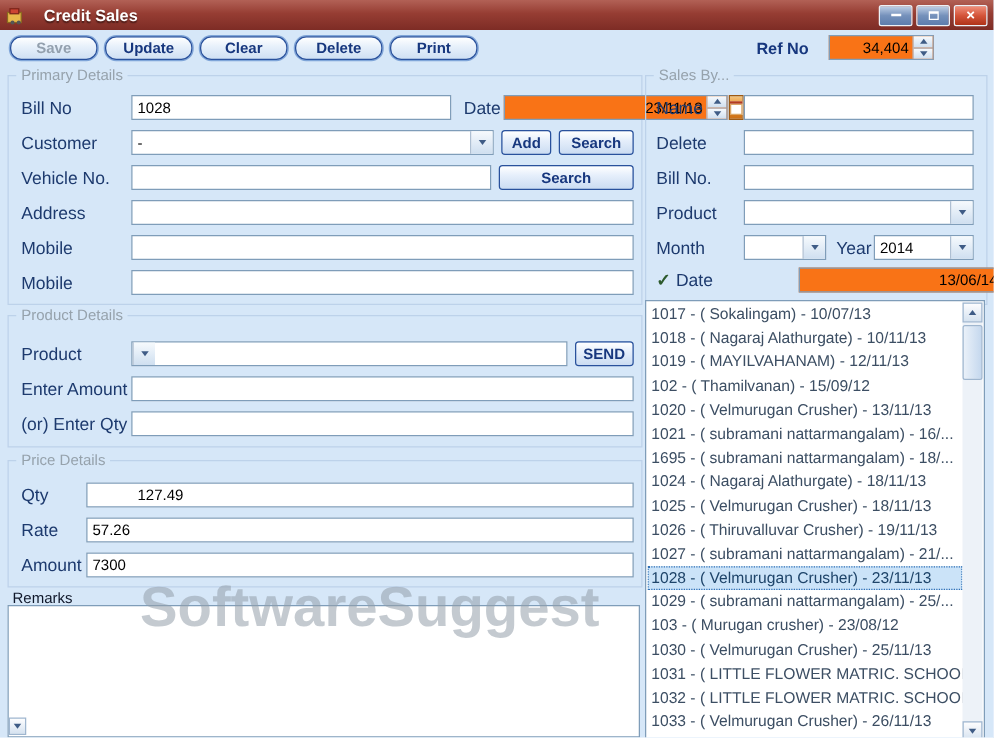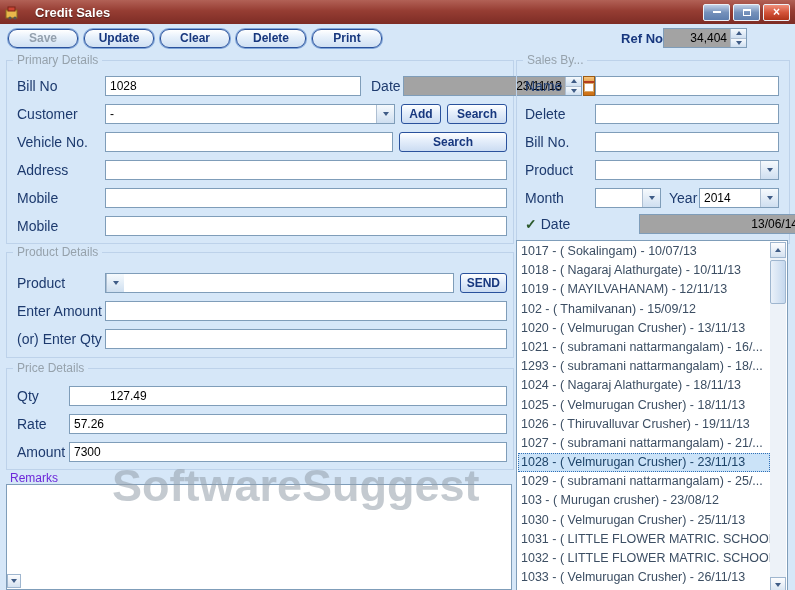--- a/index.html
+++ b/index.html
@@ -19,25 +19,25 @@
   .glyph-max{width:8px;height:7px;border:1px solid #fff;border-top-width:2px;box-sizing:border-box}
   .glyph-x{color:#fff;font-size:12px;font-weight:bold;line-height:1}
 
   
   .toolbar{position:absolute;top:24px;left:0;right:0;height:28px;display:flex;align-items:center;padding:0 8px;gap:6px}
   .tbtn{height:19px;min-width:70px;border:1px solid #29519c;border-radius:9px;
     background:linear-gradient(#ffffff,#e8f1fb 40%,#cfe0f3);color:#17377e;font-weight:bold;
     font-size:12px;font-family:inherit;box-shadow:0 0 0 1px #7fa5d8;
     display:flex;align-items:center;justify-content:center;cursor:pointer;padding:0 10px}
   .tbtn.disabled{color:#93a0ae}
-  .refno{margin-left:auto;margin-right:40px;display:flex;align-items:center;gap:0}
+  .refno{margin-left:auto;margin-right:40px;display:flex;align-items:center;gap:16px}
   .refno-label{color:#17377e;font-weight:bold;font-size:13px}
 
   
-  .spinfield{display:flex;align-items:stretch;border:1px solid #7f9db9;background:#a3a3a3;height:20px;box-sizing:border-box}
+  .spinfield{display:flex;align-items:stretch;border:1px solid #7f9db9;background:#f97316;height:20px;box-sizing:border-box}
   .spinfield input{border:0;outline:0;flex:1;min-width:0;text-align:right;font:inherit;padding:0 3px;background:transparent}
   .spincol{width:15px;display:flex;flex-direction:column;border-left:1px solid #aebfd2}
   .spinbtn{flex:1;background:linear-gradient(#f6fafd,#cfdff0);display:flex;align-items:center;justify-content:center;cursor:pointer}
   .spinbtn + .spinbtn{border-top:1px solid #aebfd2}
   .tri-up{width:0;height:0;border-left:3px solid transparent;border-right:3px solid transparent;border-bottom:4px solid #3f5c86}
   .tri-down{width:0;height:0;border-left:3px solid transparent;border-right:3px solid transparent;border-top:4px solid #3f5c86}
   .calbtn{width:18px;height:20px;box-sizing:border-box;border:1px solid #9c5a14;margin-left:1px;
     background:linear-gradient(#f6c67e,#e08b2d 45%,#cd7015);display:flex;align-items:center;justify-content:center;cursor:pointer}
   .calgrid{width:10px;height:9px;background:#fff;border-top:2px solid #b33c1e;box-shadow:inset 0 0 0 1px #dca869}
   .datefield{display:flex;align-items:stretch}
@@ -62,21 +62,21 @@
   .list-items{position:absolute;left:1px;top:1px;right:17px;bottom:0;overflow:hidden}
   .li{height:19.2px;line-height:19.2px;padding-left:3px;white-space:nowrap;overflow:hidden;color:#3c4e63;font-size:12.5px;cursor:default}
   .li.selected{background:#cbe3f8;outline:1px dotted #2f6fb5;outline-offset:-1px;color:#1e4469}
   .scrollbar{position:absolute;top:1px;right:1px;bottom:0;width:16px;background:#edf2f8}
   .sb-btn{position:absolute;left:0;width:16px;height:16px;background:linear-gradient(#fdfdfe,#d5e2f0);border:1px solid #9fb6cf;box-sizing:border-box;display:flex;align-items:center;justify-content:center;cursor:pointer}
   .sb-up{top:0}
   .sb-down{bottom:0}
   .sb-thumb{position:absolute;left:0;top:18px;width:16px;height:44px;background:linear-gradient(90deg,#eaf1f9,#c5d8ee);border:1px solid #9fb6cf;box-sizing:border-box;border-radius:2px;cursor:pointer}
 
   
-  .remarks-label{position:absolute;left:10px;top:471px;color:#6d28d9}
+  .remarks-label{position:absolute;left:10px;top:471px;color:#0f172a}
   .remarks{position:absolute;left:6px;top:484px;width:506px;height:106px;border:1px solid #7f9db9;background:#fff;box-sizing:border-box;resize:none;font:inherit;padding:2px 4px 2px 20px;outline:0}
   .remarks-scrollbtn{position:absolute;left:7px;top:574px;width:14px;height:14px;background:linear-gradient(#fdfdfe,#d5e2f0);border:1px solid #9fb6cf;box-sizing:border-box;display:flex;align-items:center;justify-content:center;z-index:4;cursor:pointer}
 
   .watermark{position:absolute;left:112px;top:460px;width:398px;height:58px;overflow:hidden;white-space:nowrap;
     font-size:45px;font-weight:bold;color:rgba(148,158,170,.55);z-index:3;pointer-events:none}
 
   
   .grp-primary{left:6px;top:60px;width:506px;height:182px}
   .grp-product{left:6px;top:252px;width:506px;height:104px}
   .grp-price{left:6px;top:368px;width:506px;height:100px}
@@ -292,21 +292,21 @@
   </div>
 
   <div class="listbox">
     <div class="list-items">
       <div class="li">1017 - ( Sokalingam) - 10/07/13</div>
       <div class="li">1018 - ( Nagaraj Alathurgate) - 10/11/13</div>
       <div class="li">1019 - ( MAYILVAHANAM) - 12/11/13</div>
       <div class="li">102 - ( Thamilvanan) - 15/09/12</div>
       <div class="li">1020 - ( Velmurugan Crusher) - 13/11/13</div>
       <div class="li">1021 - ( subramani nattarmangalam) - 16/...</div>
-      <div class="li">1293 - ( subramani nattarmangalam) - 18/...</div>
+      <div class="li">1695 - ( subramani nattarmangalam) - 18/...</div>
       <div class="li">1024 - ( Nagaraj Alathurgate) - 18/11/13</div>
       <div class="li">1025 - ( Velmurugan Crusher) - 18/11/13</div>
       <div class="li">1026 - ( Thiruvalluvar Crusher) - 19/11/13</div>
       <div class="li">1027 - ( subramani nattarmangalam) - 21/...</div>
       <div class="li selected">1028 - ( Velmurugan Crusher) - 23/11/13</div>
       <div class="li">1029 - ( subramani nattarmangalam) - 25/...</div>
       <div class="li">103 - ( Murugan crusher) - 23/08/12</div>
       <div class="li">1030 - ( Velmurugan Crusher) - 25/11/13</div>
       <div class="li">1031 - ( LITTLE FLOWER MATRIC. SCHOOL...</div>
       <div class="li">1032 - ( LITTLE FLOWER MATRIC. SCHOOL...</div>

